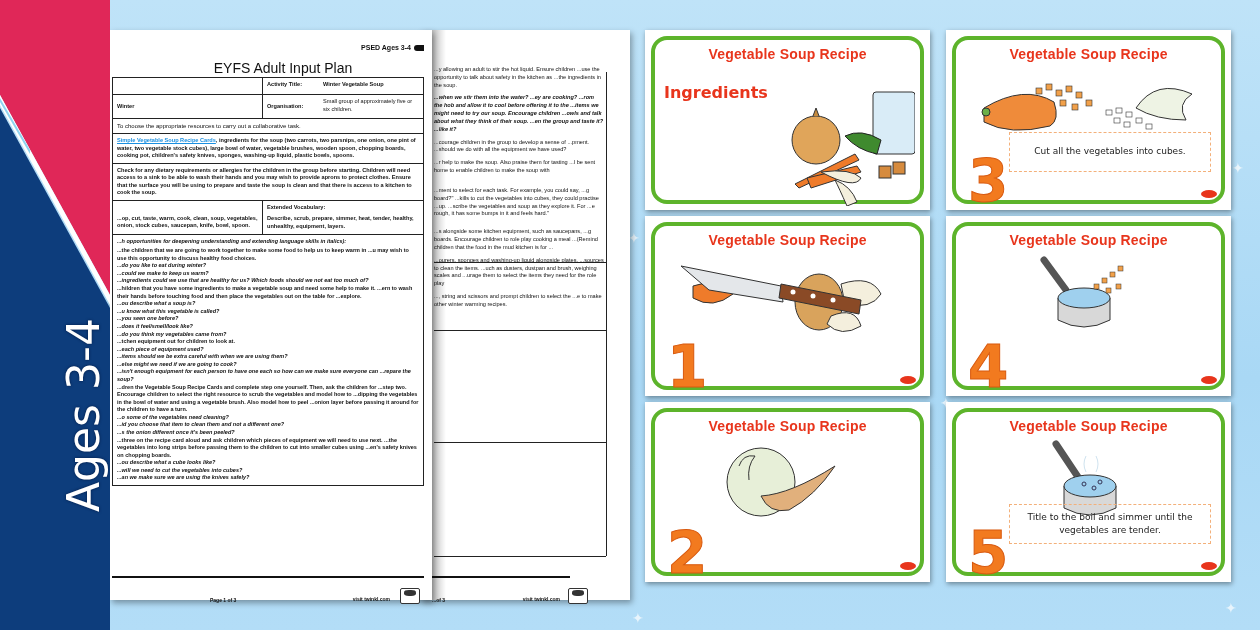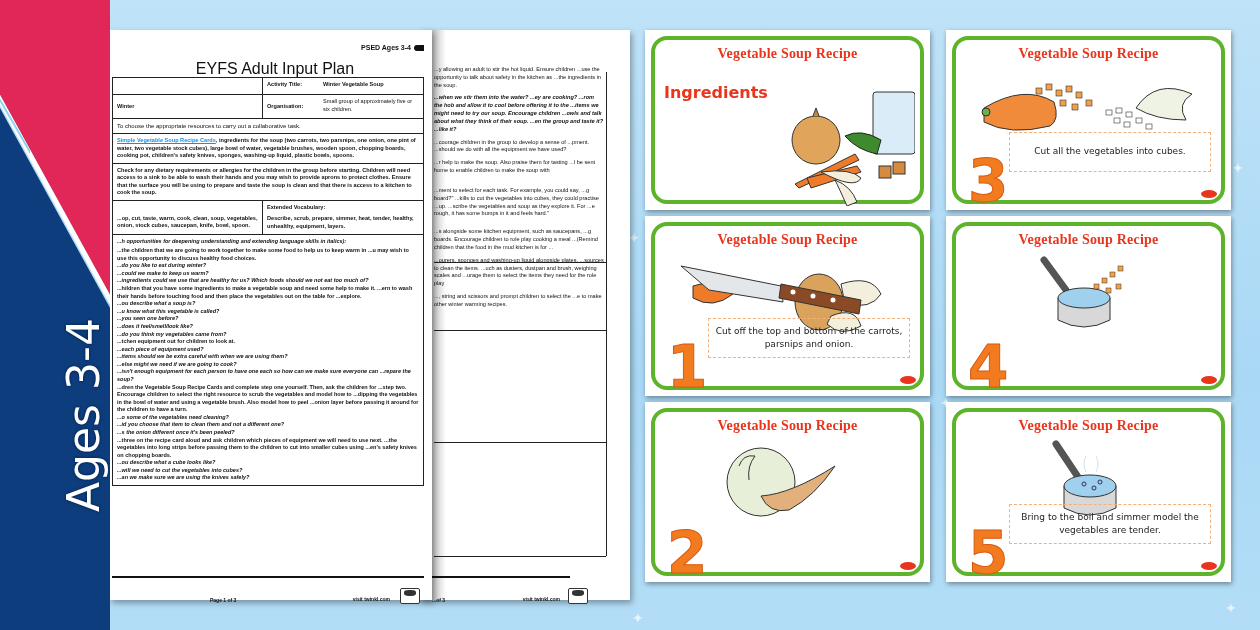--- a/index.html
+++ b/index.html
@@ -14,42 +14,42 @@
   .banner .accent{position:absolute;left:0;top:0;width:110px;height:630px;background:#8fd3f0;clip-path:polygon(0 98px,30px 150px,30px 154px,0 102px)}
   .psed{position:absolute;left:8px;top:26px;font-family:"Liberation Sans",sans-serif;font-weight:bold;font-size:33px;color:#fff;letter-spacing:0.5px;text-shadow:0 0 3px #7a0020}
   .ages{position:absolute;left:62px;top:512px;transform:rotate(-90deg);transform-origin:0 0;white-space:nowrap;font-size:44px;color:#fff;font-family:"DejaVu Sans",sans-serif;text-shadow:0 0 3px #001a44;line-height:1}
   
   .page{position:absolute;background:#fff;box-shadow:2px 3px 6px rgba(0,0,0,.35)}
   .page1{left:110px;top:30px;width:322px;height:570px;z-index:3;padding:0}
   .page2{left:420px;top:30px;width:210px;height:570px;z-index:2}
   .page2 .shade{position:absolute;left:12px;top:0;width:14px;height:100%;background:linear-gradient(90deg,rgba(0,0,0,.25),rgba(0,0,0,0))}
   .doc-tag{position:absolute;right:8px;top:14px;font-size:7px;font-weight:bold;display:flex;align-items:center;gap:3px}
   .doc-tag .pill{display:inline-block;width:10px;height:6px;background:#111;border-radius:3px 0 0 3px}
-  .doc-title{position:absolute;left:4px;width:100%;top:30px;text-align:center;font-size:16px;font-weight:normal}
+  .doc-title{position:absolute;left:12px;width:100%;top:30px;text-align:center;font-size:14px;font-weight:normal}
   .tbl{position:absolute;left:2px;top:47px;width:312px;border:1px solid #222;font-size:5.6px;line-height:1.35}
   .row{border-bottom:1px solid #222;display:flex}
   .row:last-child{border-bottom:none}
   .cell{padding:3px 4px}
   .c-left{width:150px;border-right:1px solid #222}
   .c-lbl{width:56px;font-weight:bold}
   .link{color:#1a8fe0;text-decoration:underline;font-weight:bold}
   .it{font-style:italic;font-weight:bold}
   .doc-foot-line{position:absolute;left:2px;right:8px;top:546px;height:2px;background:#111}
   .doc-foot-page{position:absolute;left:100px;top:567px;font-size:5px;font-weight:bold}
   .doc-foot-visit{position:absolute;right:42px;top:566px;font-size:5px;font-weight:bold}
   .doc-logo{position:absolute;right:12px;top:558px;width:20px;height:16px;border:1px solid #333;border-radius:2px;background:#fff}
   .doc-logo::before{content:"";position:absolute;left:3px;top:1px;width:12px;height:6px;background:#333;border-radius:40%}
   .p2-text{position:absolute;left:14px;top:30px;width:170px;font-size:5.6px;line-height:1.4}
   .p2-text p{margin-bottom:5px}
   .p2-rule{position:absolute;left:14px;width:172px;height:1px;background:#222}
   .p2-vrule{position:absolute;left:186px;top:42px;width:1px;height:484px;background:#222}
   
   .card{position:absolute;width:285px;height:180px;background:#fff;box-shadow:1px 2px 5px rgba(0,0,0,.4)}
   .card .frame{position:absolute;left:6px;top:6px;right:6px;bottom:6px;border:4px solid #5db42b;border-radius:16px}
-  .card-title{position:absolute;left:0;width:100%;top:16px;text-align:center;color:#e8351c;font-weight:bold;font-size:14px;font-family:Liberation Serif, serif;letter-spacing:0.2px}
+  .card-title{position:absolute;left:0;width:100%;top:16px;text-align:center;color:#e8351c;font-weight:bold;font-size:14px;font-family:Liberation Sans, sans-serif;letter-spacing:0.2px}
   .card .num{position:absolute;left:22px;top:122px;font-size:58px;font-weight:bold;color:#f27a1f;font-family:"DejaVu Sans",sans-serif;line-height:1;-webkit-text-stroke:1px #d85a10}
   .card .stepbox{position:absolute;left:63px;top:102px;width:202px;height:40px;border:1px dashed #f3b07a;display:flex;align-items:center;justify-content:center;text-align:center;font-size:9px;line-height:1.45;font-family:"DejaVu Sans",sans-serif;color:#222;padding:2px 6px}
   .card .twinkl{position:absolute;right:14px;bottom:12px;width:16px;height:8px;background:#e8351c;border-radius:50%}
   .ing-head{position:absolute;left:19px;top:53px;font-size:16px;color:#e8351c;font-weight:bold;font-family:"DejaVu Sans",sans-serif}
   .ing-list{position:absolute;left:19px;top:70px;font-size:10px;line-height:16.5px;font-family:"DejaVu Sans",sans-serif;color:#111;list-style:none}
   .illus{position:absolute}
 </style>
 </head>
 <body>
 
@@ -216,21 +216,20 @@
     <ellipse cx="138" cy="46" rx="24" ry="28" fill="#d9a35c" stroke="#333"></ellipse>
     <path d="M160 28 q30 -10 40 10 q-10 16 -36 10z" fill="#f4efdd" stroke="#333"></path>
     <path d="M150 60 q24 -10 30 10 q-20 12 -34 -2z" fill="#f4efdd" stroke="#333"></path>
     <path d="M0 10 l100 20 l2 16 l-74 -12z" fill="#e4e7ea" stroke="#333"></path>
     <path d="M100 28 l80 16 l-2 14 l-80 -16z" fill="#8a4a26" stroke="#333"></path>
     <circle cx="112" cy="36" r="2.5" fill="#fff"></circle>
       <circle cx="132" cy="40" r="2.5" fill="#fff"></circle>
       <circle cx="152" cy="44" r="2.5" fill="#fff"></circle>
   </svg>
   <div class="num">1</div>
-  <div class="stepbox">Cut off the top and bottom of the carrots, parsnips and onion.</div>
   <div class="twinkl"></div>
 </div>
 
 <div class="card" style="left:946px;top:216px">
   <div class="frame"></div>
   <div class="card-title">Vegetable Soup Recipe</div>
   <svg class="illus" style="left:90px;top:38px" width="110" height="80" viewBox="0 0 110 80">
     <path d="M8 6 l22 30" stroke="#555" stroke-width="7" stroke-linecap="round"></path>
     <path d="M22 44 l0 22 q26 14 52 0 l0 -22z" fill="#d8d8d8" stroke="#333"></path>
     <ellipse cx="48" cy="44" rx="26" ry="10" fill="#9fd0ee" stroke="#333"></ellipse>
@@ -265,15 +264,15 @@
   <svg class="illus" style="left:100px;top:36px" width="90" height="84" viewBox="0 0 90 84">
     <path d="M10 6 l24 36" stroke="#555" stroke-width="7" stroke-linecap="round"></path>
     <path d="M18 48 l0 22 q26 14 52 0 l0 -22z" fill="#d8d8d8" stroke="#333"></path>
     <ellipse cx="44" cy="48" rx="26" ry="11" fill="#9fd0ee" stroke="#333"></ellipse>
     <circle cx="38" cy="46" r="2" fill="none" stroke="#335"></circle>
       <circle cx="48" cy="50" r="2" fill="none" stroke="#335"></circle>
       <circle cx="54" cy="44" r="2" fill="none" stroke="#335"></circle>
     <path d="M40 34 q-4 -8 0 -16 M50 34 q4 -8 0 -16" fill="none" stroke="#cfe3ef"></path>
   </svg>
   <div class="num">5</div>
-  <div class="stepbox">Bring to the boil and simmer model the vegetables are tender.</div>
+  <div class="stepbox">Title to the boil and simmer until the vegetables are tender.</div>
   <div class="twinkl"></div>
 </div>
 
 </body></html>

